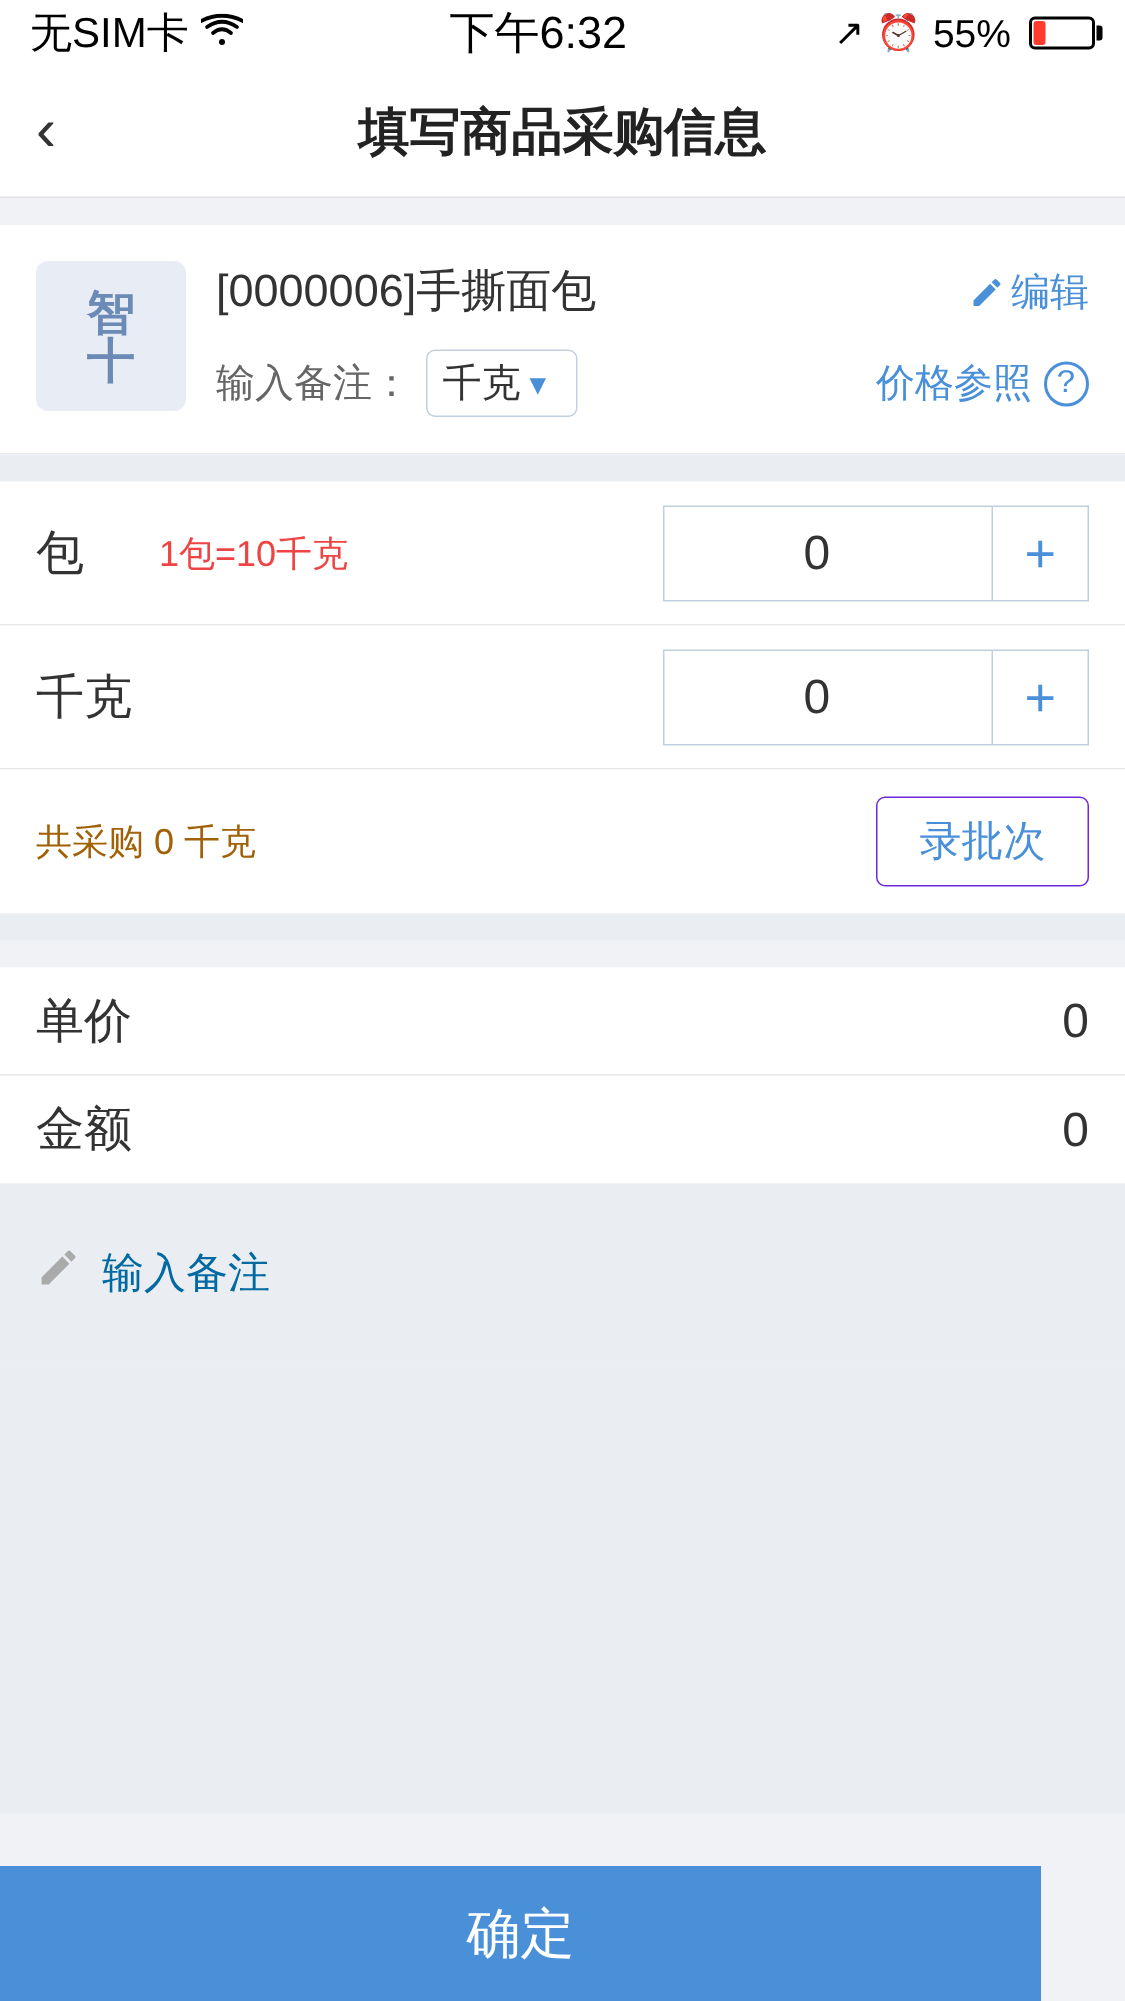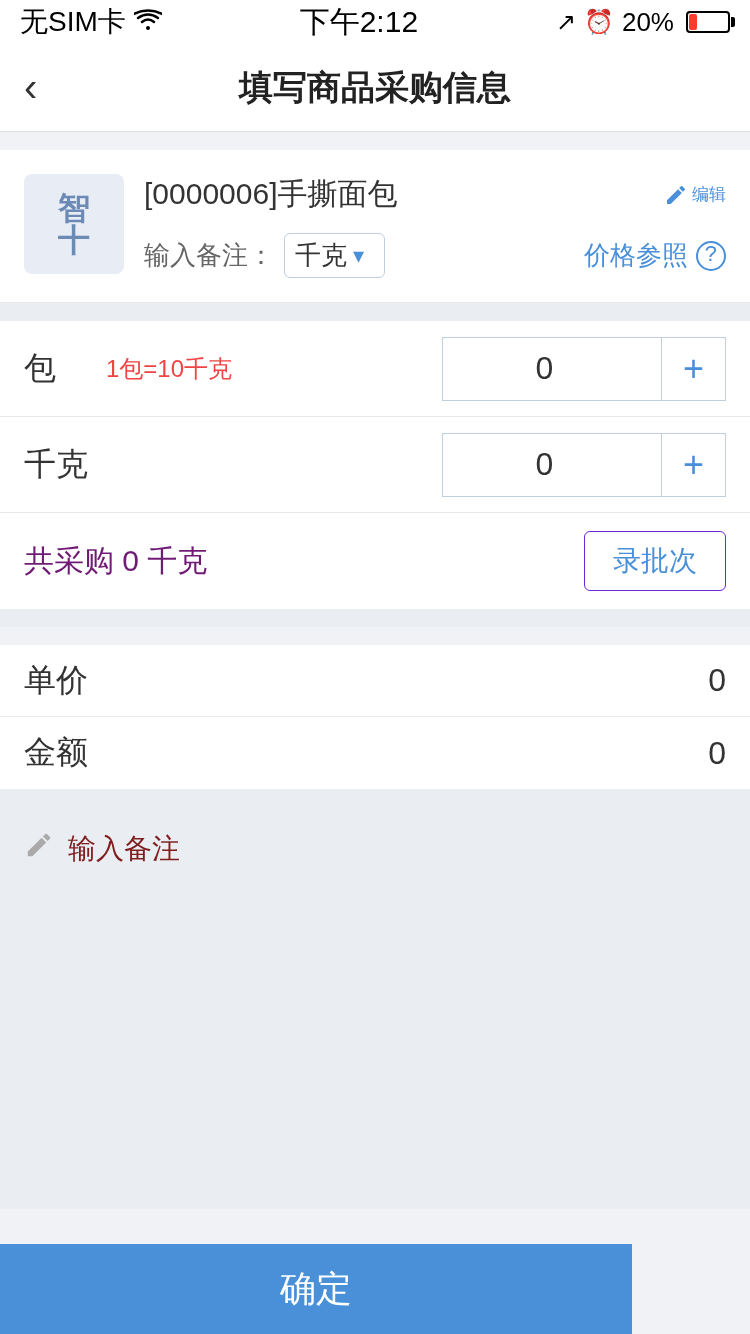--- a/index.html
+++ b/index.html
@@ -117,21 +117,21 @@
       justify-content: space-between;
       margin-bottom: 18px;
     }
     .product-name {
       font-size: 30px;
       color: #333;
       font-weight: 500;
     }
     .edit-btn {
       color: #4a90d9;
-      font-size: 17px;
+      font-size: 26px;
       display: flex;
       align-items: center;
       gap: 4px;
       cursor: pointer;
     }
     .product-info-bottom {
       display: flex;
       align-items: center;
       justify-content: space-between;
     }
@@ -234,22 +234,22 @@
     
     .summary-row {
       display: flex;
       align-items: center;
       justify-content: space-between;
       padding: 0 24px;
       height: 96px;
       background: #fff;
     }
     .summary-text {
-      font-size: 30px;
-      color: #701a75;
+      font-size: 24px;
+      color: #a16207;
     }
     .record-btn {
       border: 1px solid #6d28d9;
       color: #4a90d9;
       background: #fff;
       border-radius: 6px;
       padding: 10px 28px;
       font-size: 28px;
       cursor: pointer;
     }
@@ -289,35 +289,35 @@
       display: flex;
       align-items: center;
       gap: 14px;
     }
     .pencil-icon {
       color: #aaa;
       font-size: 32px;
     }
     .notes-placeholder {
       font-size: 28px;
-      color: #7f1d1d;
+      color: #0369a1;
     }
 
     
     .content-bg {
       background: #eaeef3;
       min-height: 300px;
     }
 
     
     .confirm-btn-bar {
       position: fixed;
       bottom: 0;
       left: 0;
-      width: 632px;
+      width: 694px;
       height: 90px;
       background: #4a90d9;
       display: flex;
       align-items: center;
       justify-content: center;
       cursor: pointer;
     }
     .confirm-btn-text {
       font-size: 36px;
       color: #fff;
@@ -332,25 +332,25 @@
     <span>无SIM卡</span>
     <span>
       <svg width="28" height="22" viewBox="0 0 28 22">
         <path d="M14 17 a2 2 0 1 1 0 4 a2 2 0 0 1 0-4z" fill="#000"></path>
         <path d="M8 13 Q14 8 20 13" stroke="#000" stroke-width="2.5" fill="none" stroke-linecap="round"></path>
         <path d="M4 9 Q14 2 24 9" stroke="#000" stroke-width="2.5" fill="none" stroke-linecap="round"></path>
         <path d="M0 5 Q14 -2 28 5" stroke="#000" stroke-width="2.5" fill="none" stroke-linecap="round"></path>
       </svg>
     </span>
   </div>
-  <div class="status-bar-center">下午2:12</div>
+  <div class="status-bar-center">下午6:32</div>
   <div class="status-bar-right">
     <span style="font-size:24px;">↗</span>
     <span style="font-size:24px;">⏰</span>
-    <span>20%</span>
+    <span>55%</span>
     <div class="battery-icon">
       <div class="battery-fill"></div>
     </div>
   </div>
 </div>
 
 <div class="nav-bar">
   <span class="nav-back">‹</span>
   <span class="nav-title">填写商品采购信息</span>
 </div>

